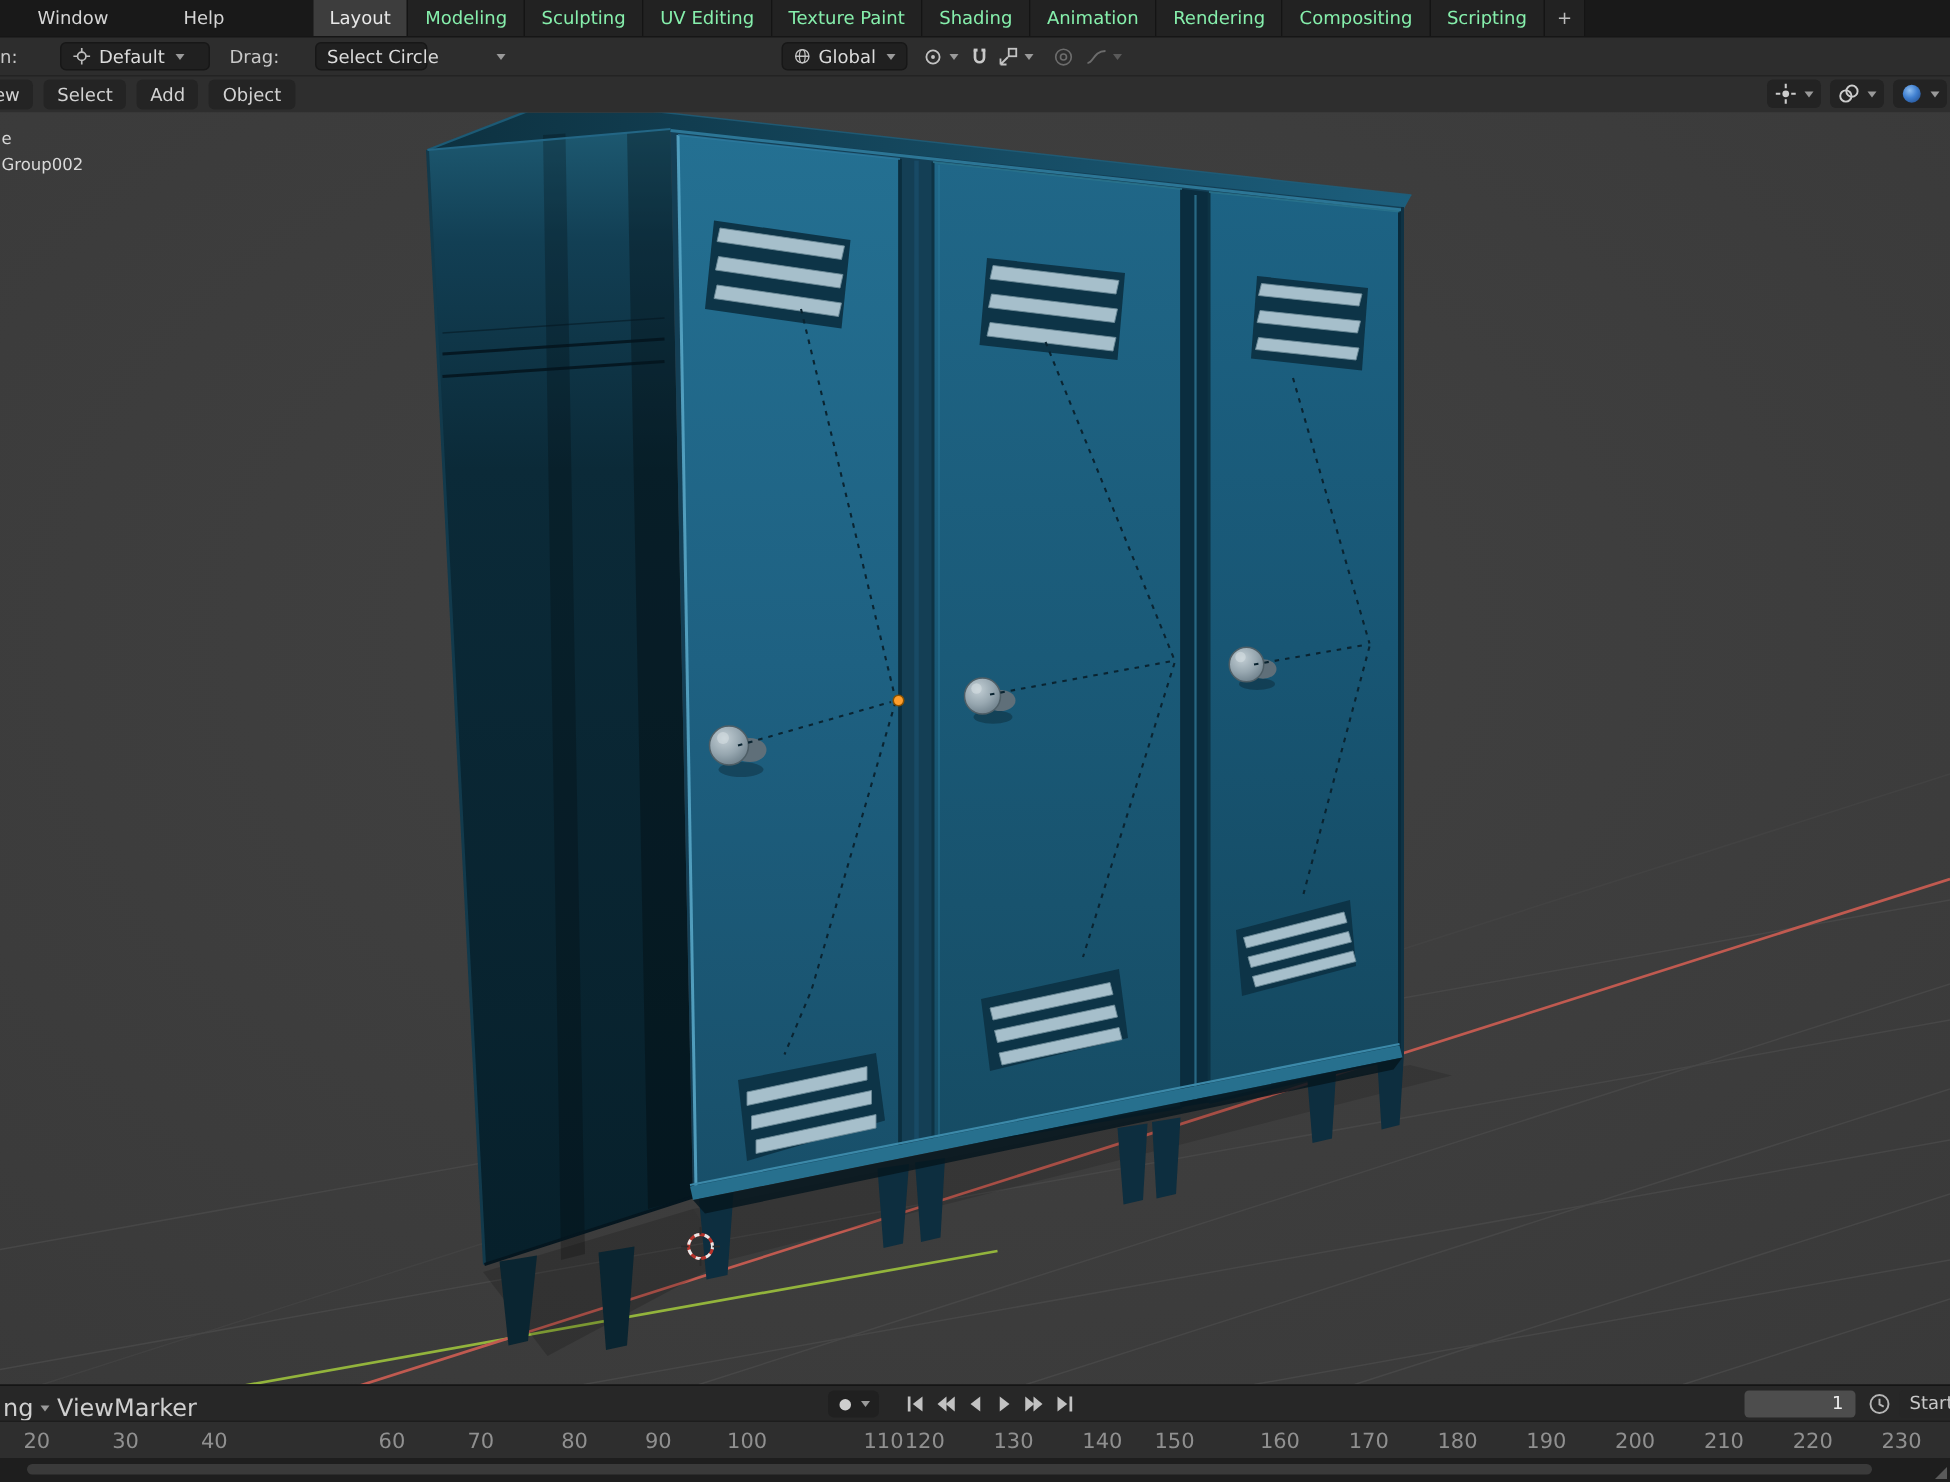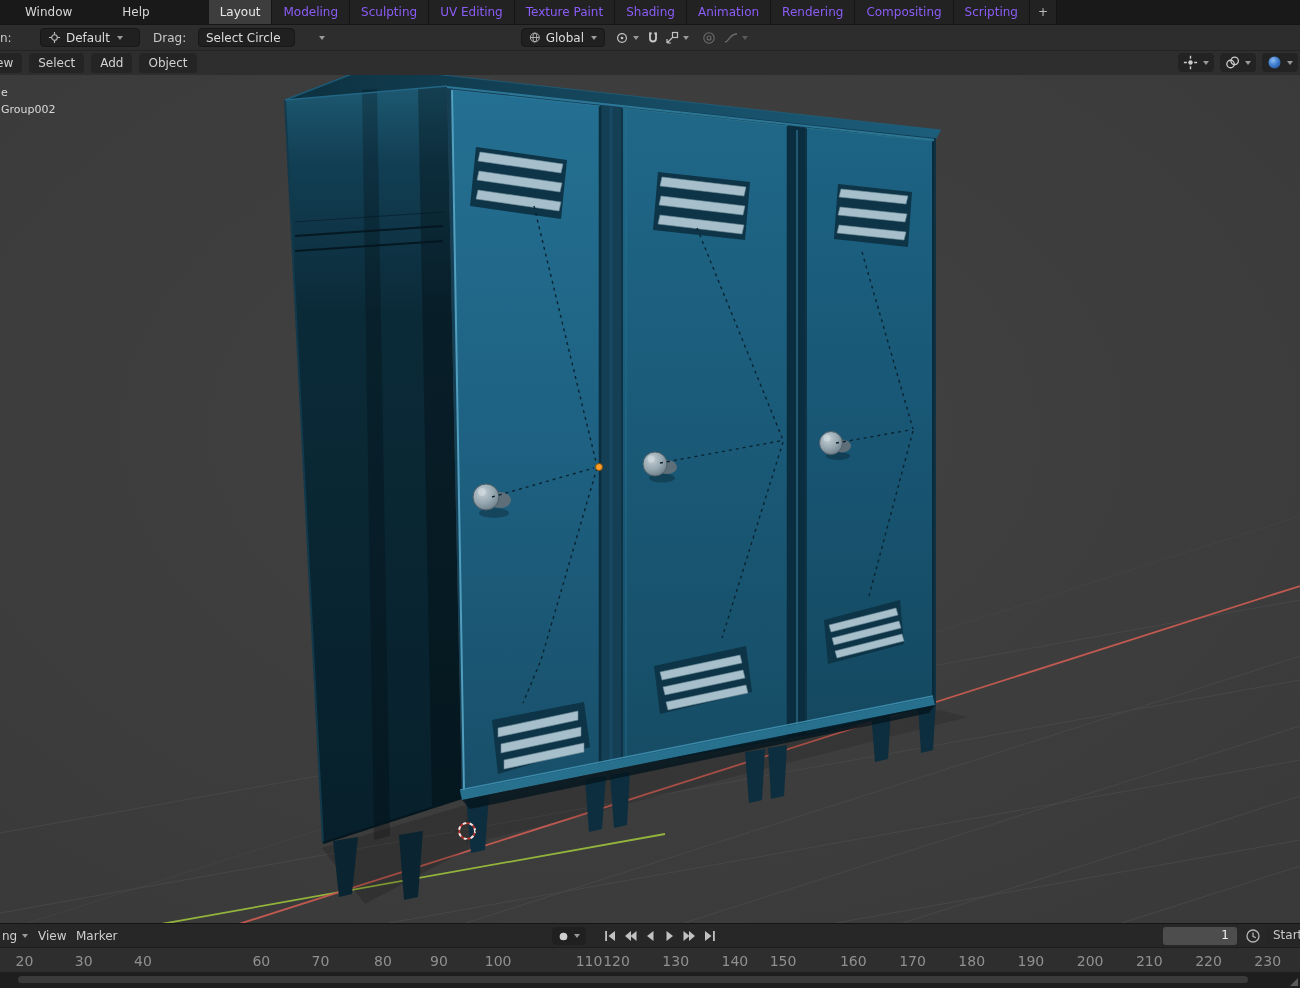--- a/index.html
+++ b/index.html
@@ -3,21 +3,21 @@
 <meta charset="utf-8">
 <style>
   * { box-sizing: border-box; margin:0; padding:0; }
   html,body { width:1300px; height:988px; overflow:hidden; }
   body { position:relative; background:#3d3d3d; font-family:"DejaVu Sans", sans-serif; color:#ccc; }
 
   
   .topbar { position:absolute; top:0; left:0; right:0; height:24px; background:#191919; display:flex; align-items:stretch; }
   .tb-menu { padding:0 25px; font-size:12px; color:#d6d6d6; display:flex; align-items:center; cursor:default; }
   .tabs { display:flex; margin-left:14px;padding-left:20px; }
-  .tab { padding:0 11px; font-size:12px; color:#8b5cf6; display:flex; align-items:center; background:#222222; border-right:1px solid #141414; }
+  .tab { padding:0 11px; font-size:12px; color:#86efac; display:flex; align-items:center; background:#222222; border-right:1px solid #141414; }
   .tab.active { background:#3d3d3d; color:#e8e8e8; }
   .tab.addtab { color:#bdbdbd; padding:0 8px; }
 
   
   .toolrow { position:absolute; top:24px; left:0; right:0; height:26px; background:#2d2d2d; border-top:1px solid #161616; }
   .ts-label { position:absolute; font-size:12px; color:#c9c9c9; top:6px; }
   .field { position:absolute; top:3px; height:19px; display:flex; align-items:center; gap:5px; background:#202020; border:1px solid #171717; border-radius:4px; padding:0 7px; }
   .fval { font-size:12px; color:#dcdcdc; white-space:nowrap; }
   .caret { width:0; height:0; border-left:3.5px solid transparent; border-right:3.5px solid transparent; border-top:4px solid #9a9a9a; margin-left:2px; flex:none; }
   .iconbtn { position:absolute; top:3px; height:19px; display:flex; align-items:center; gap:2px; padding:0 4px; border-radius:4px; }
@@ -31,21 +31,21 @@
   .vh-right { position:absolute; right:2px; top:2px; display:flex; gap:6px; }
   .vh-btn { display:flex; align-items:center; gap:3px; background:#232323; border-radius:4px; padding:2px 5px; }
 
   
   .viewport { position:absolute; top:75px; left:0; right:0; height:848px; background:#3c3c3c; overflow:hidden; }
   .vp-overlay { position:absolute; left:1px; top:9px; font-size:11px; color:#d9d9d9; line-height:17px; }
 
   
   .timeline { position:absolute; top:923px; left:0; right:0; height:65px; background:#1f1f1f; }
   .tl-header { position:absolute; top:0; left:0; right:0; height:24px; background:#272727; border-top:1px solid #151515; }
-  .tl-menu { position:absolute; top:5px; font-size:12px; color:#cfcfcf; display:flex; align-items:center; gap:3px; }
+  .tl-menu { position:absolute; top:5px; font-size:16px; color:#cfcfcf; display:flex; align-items:center; gap:3px; }
   .transport { position:absolute; left:601px; top:3px; display:flex; gap:2px; align-items:center; }
   .tbtn { width:18px; height:18px; display:flex; align-items:center; justify-content:center; border-radius:3px; }
   .rec-pill { position:absolute; left:552px; top:3px; height:18px; display:flex; align-items:center; gap:3px; background:#202020; border-radius:4px; padding:0 6px; }
   .frame-field { position:absolute; left:1163px; top:3px; width:74px; height:18px; background:#4d4d4d; border-radius:3px; font-size:12px; color:#f0f0f0; text-align:right; padding:1px 8px 0 0; }
   .clock { position:absolute; left:1245px; top:4px; }
   .start-field { position:absolute; left:1266px; top:3px; width:34px; height:18px; background:#262626; border-radius:3px 0 0 3px; font-size:12px; color:#c8c8c8; padding:1px 0 0 7px; overflow:hidden; white-space:nowrap; }
   .tl-ruler { position:absolute; top:24px; left:0; right:0; height:25px; background:#2e2e2e; border-top:1px solid #1d1d1d; }
   .ruler-tick { position:absolute; top:5px; font-size:14px; color:#909090; transform:translateX(-50%); }
   .tl-scroll { position:absolute; top:49px; left:0; right:0; height:16px; background:#1e1e1e; }
   .scroll-handle { position:absolute; left:18px; top:4px; width:1230px; height:7px; background:#3a3a3a; border-radius:4px; }
@@ -81,21 +81,21 @@
     <svg width="13" height="13" viewBox="0 0 14 14">
       <circle cx="7" cy="7" r="3" fill="none" stroke="#bdbdbd" stroke-width="1.2"></circle>
       <path d="M7,1 V4 M7,10 V13 M1,7 H4 M10,7 H13" stroke="#bdbdbd" stroke-width="1.2"></path>
     </svg>
     <span class="fval">Default</span>
     <span class="caret"></span>
   </div>
 
   <span class="ts-label" style="left:153px">Drag:</span>
 
-  <div class="field" style="left:198px; width:97px;gap:36px;">
+  <div class="field" style="left:210px; width:75px;gap:36px;">
     <span class="fval">Select Circle</span>
     <span class="caret"></span>
   </div>
 
   <div class="field" style="left:521px; width:84px;">
     <svg width="13" height="13" viewBox="0 0 14 14">
       <circle cx="7" cy="7" r="5.3" fill="none" stroke="#c3c3c3" stroke-width="1.1"></circle>
       <ellipse cx="7" cy="7" rx="2.3" ry="5.3" fill="none" stroke="#c3c3c3" stroke-width="1"></ellipse>
       <path d="M1.7,7 H12.3" stroke="#c3c3c3" stroke-width="1"></path>
     </svg>

